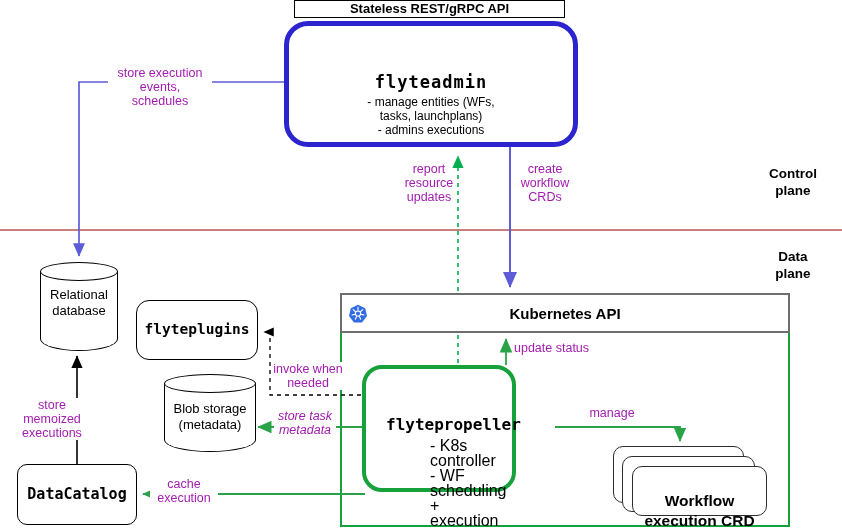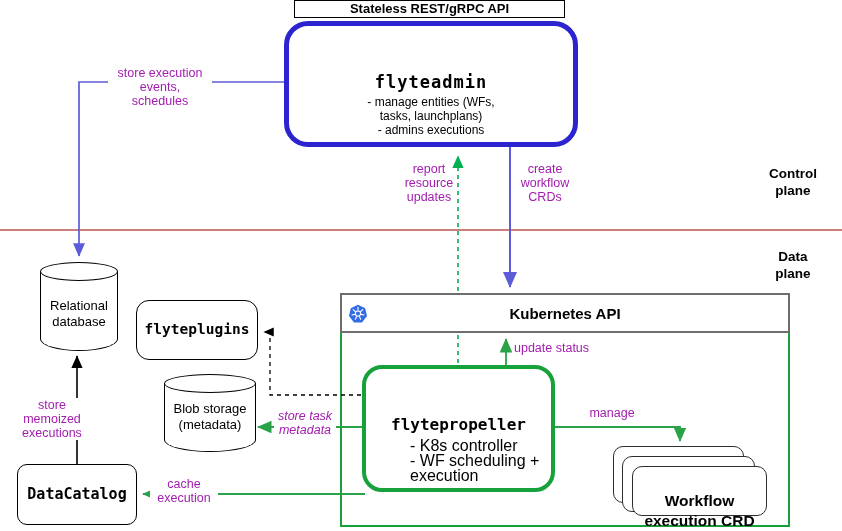--- a/index.html
+++ b/index.html
@@ -25,42 +25,42 @@
   .cyl { position:absolute; z-index:2; }
   .cyl .body { position:absolute; left:0; right:0; top:9px; bottom:0; background:#fff;
                border:1.6px solid #000; border-top:none;
                border-radius:0 0 50% 50% / 0 0 12px 12px; }
   .cyl .top { position:absolute; left:0; right:0; top:0; height:19px; background:#fff;
               border:1.6px solid #000; border-radius:50%; }
   .cyl .lbl { position:absolute; left:0; right:0; text-align:center;
               font-size:13px; line-height:16px; }
 
   .relational-db { left:40px; top:262px; width:78px; height:89px; }
-  .relational-db .lbl { top:36px; }
+  .relational-db .lbl { top:25px; }
   .blob-storage { left:164px; top:374px; width:92px; height:78px; }
   .blob-storage .lbl { top:27px; }
 
   .flyteplugins { left:136px; top:300px; width:122px; height:60px;
                   border:1.6px solid #000; border-radius:13px;
                   font-size:14.5px; text-align:center; line-height:57px; }
 
   .datacatalog { left:17px; top:464px; width:120px; height:61px;
                  border:1.6px solid #000; border-radius:10px;
                  font-size:15px; text-align:center; line-height:58px; }
 
   .k8s-header { left:340px; top:293px; width:450px; height:40px;
                 border:2px solid #6e6e6e; text-align:center;
                 font-weight:bold; font-size:15px; line-height:37px; }
   .k8s-icon { position:absolute; left:6px; top:5px; width:20px; height:20px; }
 
   .k8s-container { position:absolute; left:340px; top:331px; width:450px; height:196px;
                    border:2px solid #17a13a; border-top:none; z-index:1; }
 
-  .flytepropeller { left:362px; top:365px; width:193px; height:127px;
-                    border:4px solid #17a13a; border-radius:20px; }
+  .flytepropeller { left:362px; top:365px; width:154px; height:127px;
+                    border:4px solid #17a13a; border-radius:20px;padding-left:20px; }
   .flytepropeller .title { padding-top:46px; text-align:center; font-size:16px; }
   .flytepropeller .bullets { margin-top:4px; padding-left:44px; font-size:16px;
                              line-height:15px; text-align:left; }
 
   .crd-card { position:absolute; background:#fff; border:1.6px solid #2d2d2d;
               border-radius:10px; z-index:2; }
   .crd-back { left:613px; top:446px; width:131px; height:57px; }
   .crd-mid  { left:622px; top:456px; width:133px; height:56px; }
   .crd-front{ left:632px; top:466px; width:135px; height:50px; text-align:center;
               font-weight:bold; font-size:15.5px; line-height:20px; padding-top:4px; }
@@ -206,20 +206,22 @@
   <div class="edge-label lbl-store-execution preline wbg">store execution
 events,
 schedules</div>
   <div class="edge-label lbl-report-resource preline">report
 resource
 updates</div>
   <div class="edge-label lbl-create-crds preline">create
 workflow
 CRDs</div>
   <div class="edge-label lbl-update-status">update status</div>
+  <div class="edge-label lbl-invoke preline wbg">invoke when
+needed</div>
   <div class="edge-label lbl-store-task preline wbg">store task
 metadata</div>
   <div class="edge-label lbl-manage">manage</div>
   <div class="edge-label lbl-store-memoized preline wbg">store
 memoized
 executions</div>
   <div class="edge-label lbl-cache-execution preline wbg">cache
 execution</div>
 
 </div>

